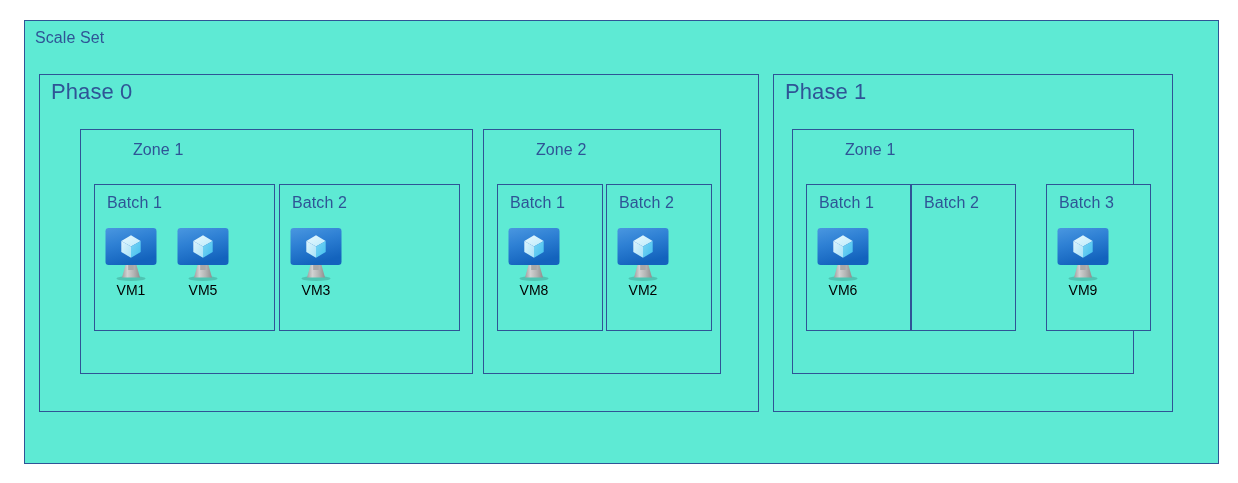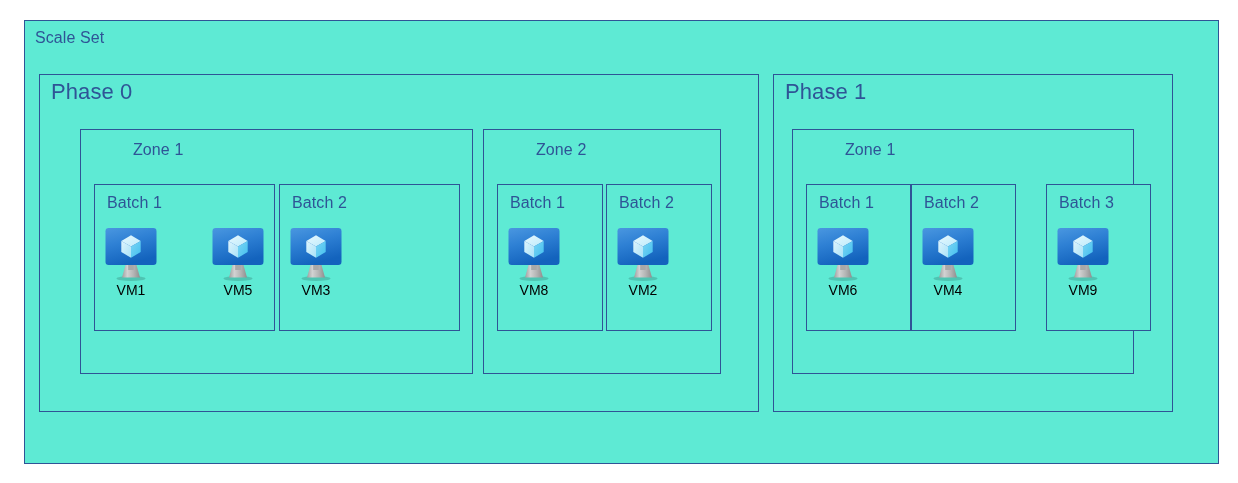--- a/index.html
+++ b/index.html
@@ -87,21 +87,21 @@
   #batch-p1z1-2 { left: 118px; }
   #batch-p1z1-3 { left: 215px; margin-left: 38px; }
 
   
   .vm-row {
     position: absolute;
     left: 0;
     right: 0;
     top: 42px;
     display: flex;
-    justify-content: space-between;
+    justify-content: flex-start;
     align-items: flex-start;
   }
 
   .vm {
     display: flex;
     flex-direction: column;
     align-items: center;
     width: 72px;
   }
   .vm-icon { display: block; }
@@ -239,28 +239,20 @@
             <svg class="vm-icon" width="52" height="55" viewBox="0 0 52 55">
                 <use href="#vmGlyph"></use>
               </svg>
             <span class="vm-label">VM6</span>
           </div>
         </div>
       </div>
 
       <div class="box batch w1b" id="batch-p1z1-2">
         <span class="box-label">Batch 2</span>
-        <div class="vm-row">
-          <div class="vm">
-            <svg class="vm-icon" width="52" height="55" viewBox="0 0 52 55">
-                <use href="#vmGlyph"></use>
-              </svg>
-            <span class="vm-label">VM4</span>
-          </div>
-        </div>
       </div>
 
       <div class="box batch w1b" id="batch-p1z1-3">
         <span class="box-label">Batch 3</span>
         <div class="vm-row">
           <div class="vm">
             <svg class="vm-icon" width="52" height="55" viewBox="0 0 52 55">
                 <use href="#vmGlyph"></use>
               </svg>
             <span class="vm-label">VM9</span>

